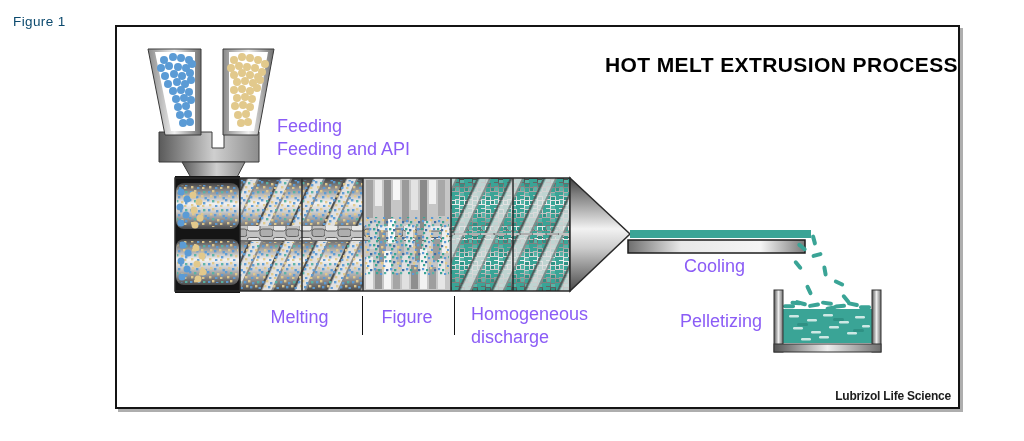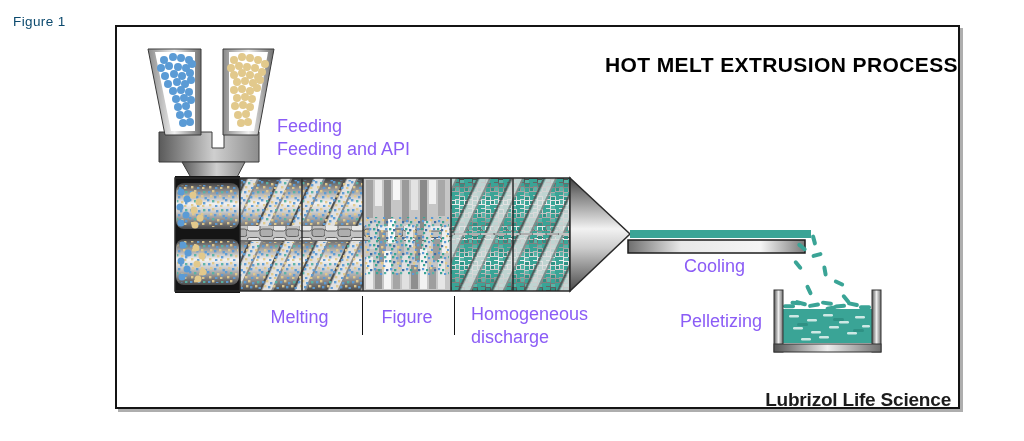--- a/index.html
+++ b/index.html
@@ -24,21 +24,21 @@
   .lbl{position:absolute;font-size:18px;font-weight:normal;line-height:1.28;color:#8b5cf6;}
   .lbl-feeding{left:160px;top:88px;}
   .lbl-melting{left:140px;top:279px;width:85px;text-align:center;}
   .lbl-mixing{left:250px;top:279px;width:80px;text-align:center;}
   .lbl-homog{left:354px;top:276px;width:115px;}
   .lbl-cooling{left:545px;top:228px;width:105px;text-align:center;}
   .lbl-pelletizing{left:528px;top:283px;width:117px;text-align:right;}
   .vdiv{position:absolute;width:0;border-left:1.6px solid #111;top:269px;height:39px;}
   .vdiv-1{left:245px;}
   .vdiv-2{left:337px;}
-  .brand{position:absolute;right:7px;top:362px;font-size:19px;font-weight:bold;
+  .brand{position:absolute;right:7px;top:362px;font-size:12px;font-weight:bold;
     letter-spacing:-0.2px;color:#1c1c1c;}
 </style>
 </head>
 <body>
 
 <div class="page">
 
   <div class="figure-label">Figure 1</div>
 
   <div class="figure-box">

